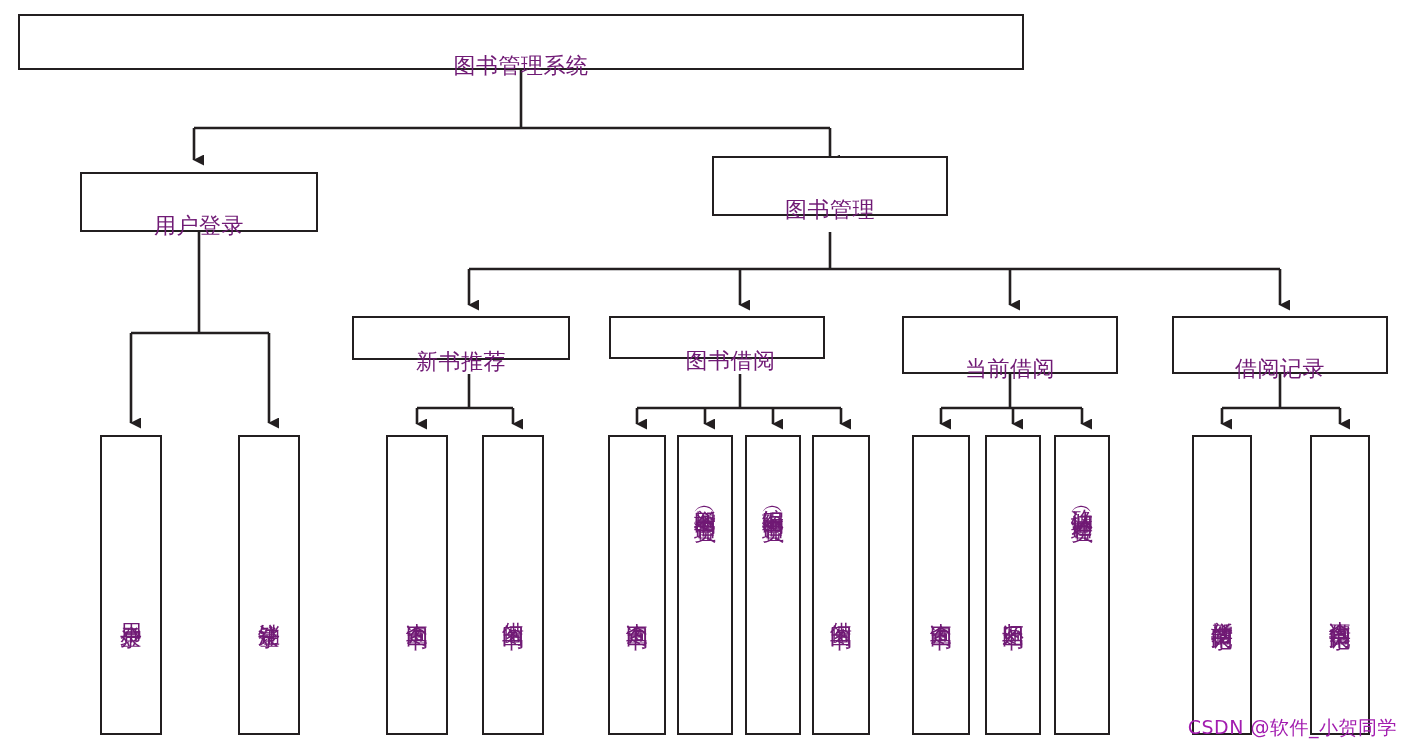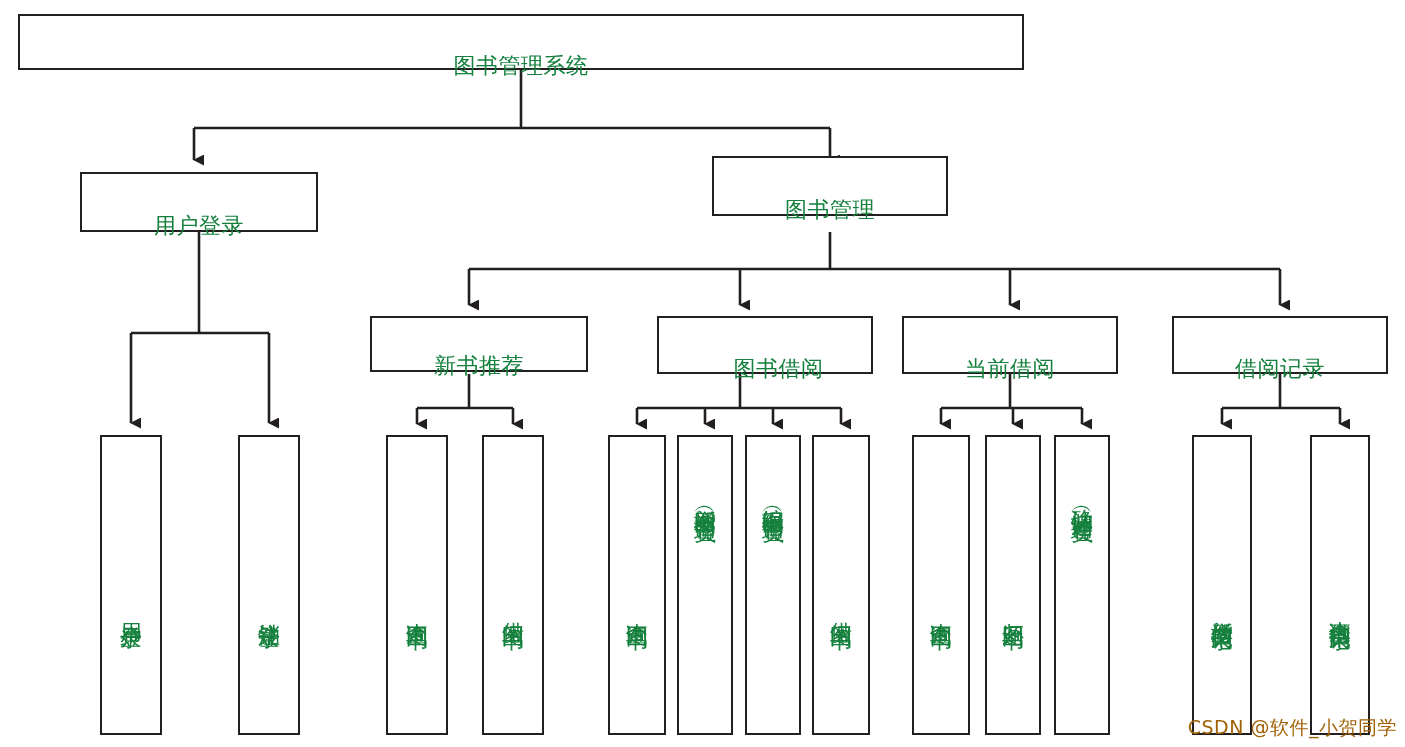--- a/index.html
+++ b/index.html
@@ -33,21 +33,21 @@
     display: flex;
     align-items: center;
     justify-content: center;
     color: #231f20;
   }
   .node .lbl {
     font-size: 22px;
     line-height: 1.1;
     letter-spacing: 0.5px;
     white-space: nowrap;
-    color: #15803d;
+    color: #701a75;
     margin-top: 48px;
   }
   
   .node.vert {
     align-items: flex-start;
     justify-content: center;
     padding-top: 6px;
   }
   .node.vert .lbl {
     writing-mode: vertical-rl;
@@ -59,21 +59,21 @@
   }
   .node.vert.centered {
     align-items: center;
     padding-top: 0;
   }
   .watermark {
     position: absolute;
     right: 8px;
     bottom: 6px;
     font-size: 19px;
-    color: #a16207;
+    color: #a21caf;
     white-space: nowrap;
     letter-spacing: 0.5px;
     font-family: "DejaVu Sans", "Liberation Sans", sans-serif;
   }
 </style>
 </head>
 <body>
 
 <div id="canvas">
 
@@ -131,24 +131,24 @@
     <span class="lbl">图书管理系统</span>
   </div>
 
   <div class="node" style="left:80px; top:172px; width:238px; height:60px;">
     <span class="lbl">用户登录</span>
   </div>
   <div class="node" style="left:712px; top:156px; width:236px; height:60px;">
     <span class="lbl">图书管理</span>
   </div>
 
-  <div class="node" style="left:370px; top:316px; width:218px; height:56px;font-family:Liberation Mono, monospace;">
+  <div class="node" style="left:352px; top:316px; width:218px; height:44px;">
     <span class="lbl">新书推荐</span>
   </div>
-  <div class="node" style="left:657px; top:316px; width:216px; height:58px;padding-left:27px;">
+  <div class="node" style="left:609px; top:316px; width:216px; height:43px;padding-left:27px;">
     <span class="lbl">图书借阅</span>
   </div>
   <div class="node" style="left:1172px; top:316px; width:216px; height:58px;">
     <span class="lbl">借阅记录</span>
   </div>
   <div class="node" style="left:902px; top:316px; width:216px; height:58px;">
     <span class="lbl">当前借阅</span>
   </div>
 
   <div class="node vert centered" style="left:100px; top:435px; width:62px; height:300px;">

